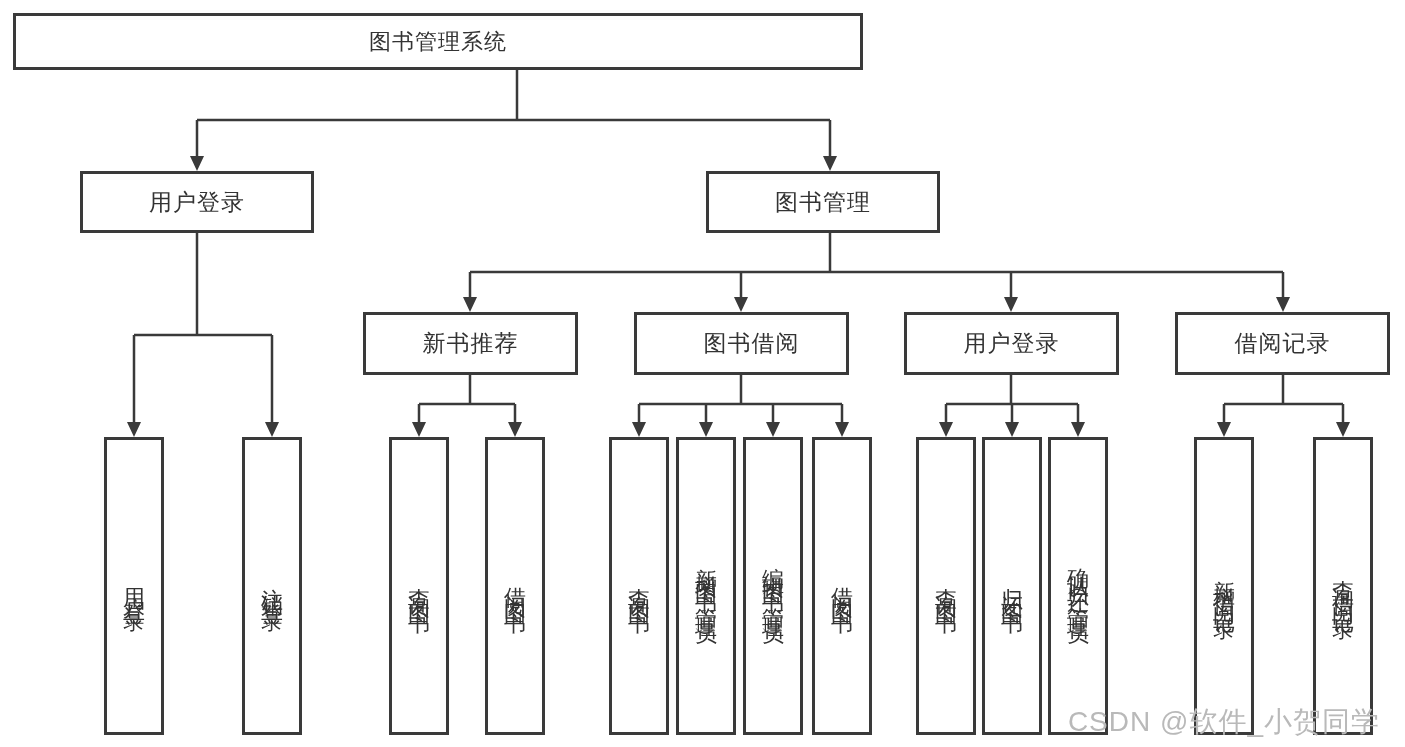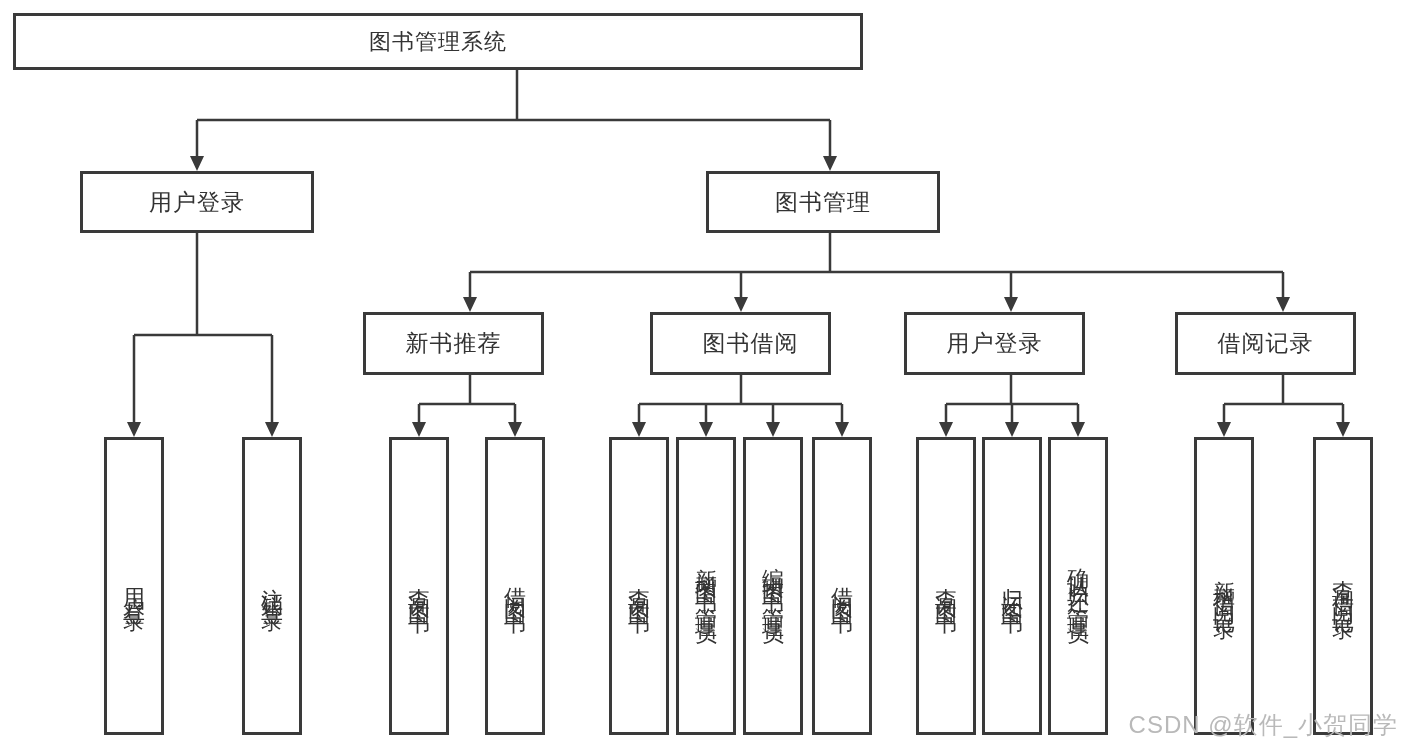--- a/index.html
+++ b/index.html
@@ -43,39 +43,39 @@
   }
   .node-l2 {
     width: 234px; height: 62px;
     top: 171px;
     font-size: 23px;
     letter-spacing: 1px;
   }
   .node-l2.user-login { left: 80px; }
   .node-l2.book-management { left: 706px; }
   .node-l3 {
-    width: 181px; height: 63px;
+    width: 215px; height: 63px;
     top: 312px;
     font-size: 23px;
     letter-spacing: 1px;
   }
   .node-leaf {
     width: 60px; height: 298px;
     top: 437px;
     font-size: 22px;
     writing-mode: vertical-rl;
     text-orientation: mixed;
     letter-spacing: 8px;
     line-height: 1;
   }
   .watermark {
     position: absolute;
-    right: 7px;
+    right: 25px;
     bottom: 6px;
-    font-size: 24px;
+    font-size: 28px;
     color: #b9b9b9;
     letter-spacing: 1px;
     z-index: 2;
     white-space: nowrap;
   }
 </style>
 </head>
 <body>
 
 <div class="stage">
@@ -120,21 +120,21 @@
   <div class="node node-l2 user-login">
     <span>用户登录</span>
   </div>
   <div class="node node-l2 book-management">
     <span>图书管理</span>
   </div>
 
   <div class="node node-l3" style="left:363px;">
     <span>新书推荐</span>
   </div>
-  <div class="node node-l3" style="left:650px;padding-left:20px;">
+  <div class="node node-l3" style="left:634px;padding-left:20px;">
     <span>图书借阅</span>
   </div>
   <div class="node node-l3" style="left:904px;">
     <span>用户登录</span>
   </div>
   <div class="node node-l3" style="left:1175px;">
     <span>借阅记录</span>
   </div>
 
   <div class="node node-leaf" style="left:104px;">

